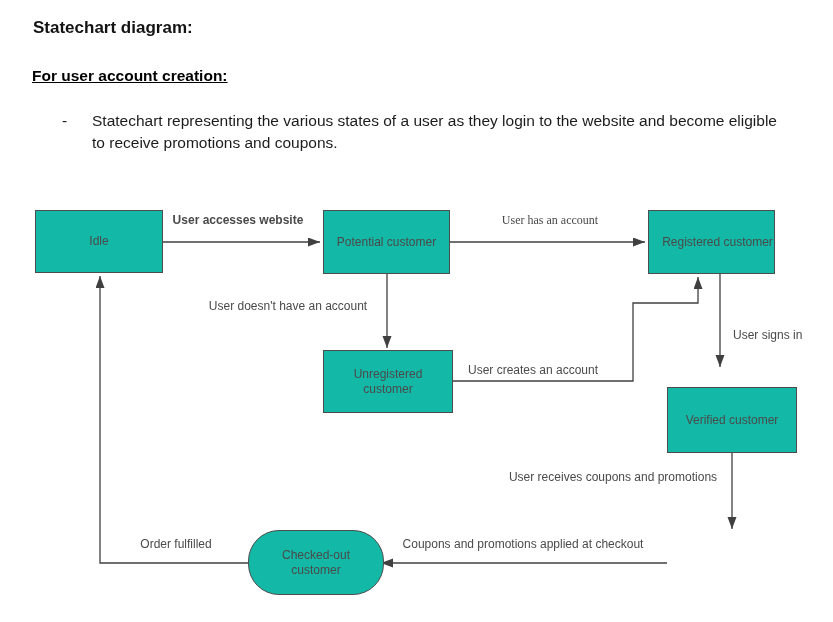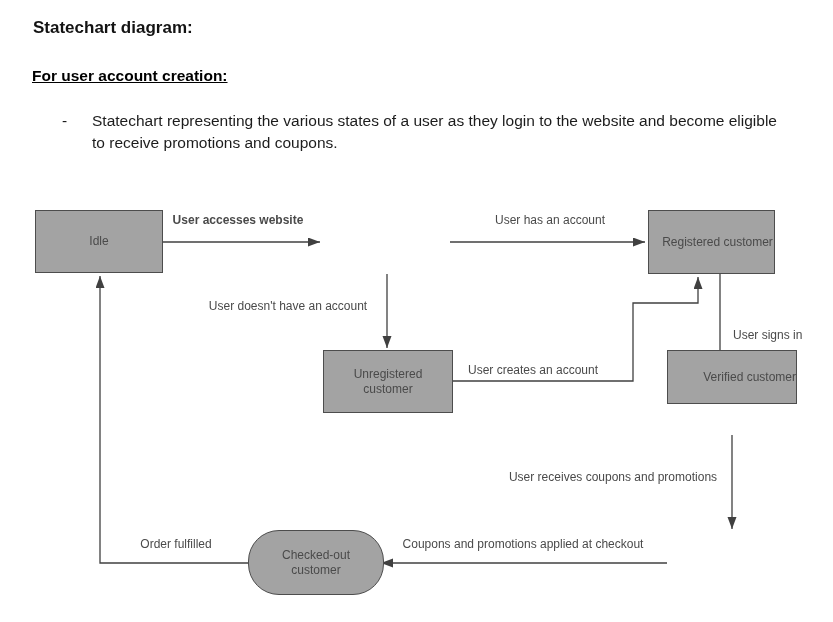--- a/index.html
+++ b/index.html
@@ -33,21 +33,21 @@
   .bullet-text {
     width: 700px;
     font-size: 15.5px; color: #1c1c1c; line-height: 22px;
   }
 
   
   .diagram { position: absolute; inset: 0; }
   .edges-svg { position: absolute; left: 0; top: 0; }
   .node {
     position: absolute;
-    background: #a3a3a3;
+    background: #14b8a6;
     border: 1.4px solid #4d4d4d;
     display: flex; align-items: center; justify-content: center;
     text-align: center;
     font-size: 12px; color: #4a4a4a; line-height: 15px;
     z-index: 2;
   }
   .node .lbl { display: inline-block; }
   .node .lbl.narrow { width: 100px; }
   .node .lbl.xnarrow { width: 92px; }
   .edge-label {
@@ -87,35 +87,38 @@
         <path d="M720,274 L720,367" marker-end="url(#arrow)"></path>
         <path d="M732,435 L732,529" marker-end="url(#arrow)"></path>
         <path d="M667,563 L381,563" marker-end="url(#arrow)"></path>
         <path d="M248,563 L100,563 L100,276" marker-end="url(#arrow)"></path>
       </g>
     </svg>
 
     <div class="node" style="left:35px; top:210px; width:128px; height:63px;">
       <span class="lbl">Idle</span>
     </div>
+    <div class="node" style="left:323px; top:210px; width:127px; height:64px;">
+      <span class="lbl">Potential customer</span>
+    </div>
     <div class="node" style="left:648px; top:210px; width:127px; height:64px;padding-left:12px;">
       <span class="lbl">Registered customer</span>
     </div>
     <div class="node" style="left:323px; top:350px; width:130px; height:63px;align-items:center;">
       <span class="lbl narrow">Unregistered customer</span>
     </div>
-    <div class="node" style="left:667px; top:350px; width:130px; height:54px;justify-content:flex-end;">
+    <div class="node" style="left:667px; top:387px; width:130px; height:66px;">
       <span class="lbl">Verified customer</span>
     </div>
     <div class="node" style="left:248px; top:530px; width:136px; height:65px;border-radius:31px;">
       <span class="lbl xnarrow">Checked-out customer</span>
     </div>
 
     <div class="edge-label centered" style="left:238px; top:213px;font-weight:bold;">User accesses website</div>
-    <div class="edge-label centered" style="left:550px; top:213px;">User has an account</div>
+    <div class="edge-label centered" style="left:550px; top:213px;font-family:Liberation Serif, serif;">User has an account</div>
     <div class="edge-label centered" style="left:288px; top:299px;">User doesn't have an account</div>
     <div class="edge-label centered" style="left:533px; top:363px;">User creates an account</div>
     <div class="edge-label" style="left:733px; top:328px;">User signs in</div>
     <div class="edge-label centered" style="left:613px; top:470px;">User receives coupons and promotions</div>
     <div class="edge-label centered" style="left:523px; top:537px;">Coupons and promotions applied at checkout</div>
     <div class="edge-label centered" style="left:176px; top:537px;">Order fulfilled</div>
 
   </div>
 </div>
 

